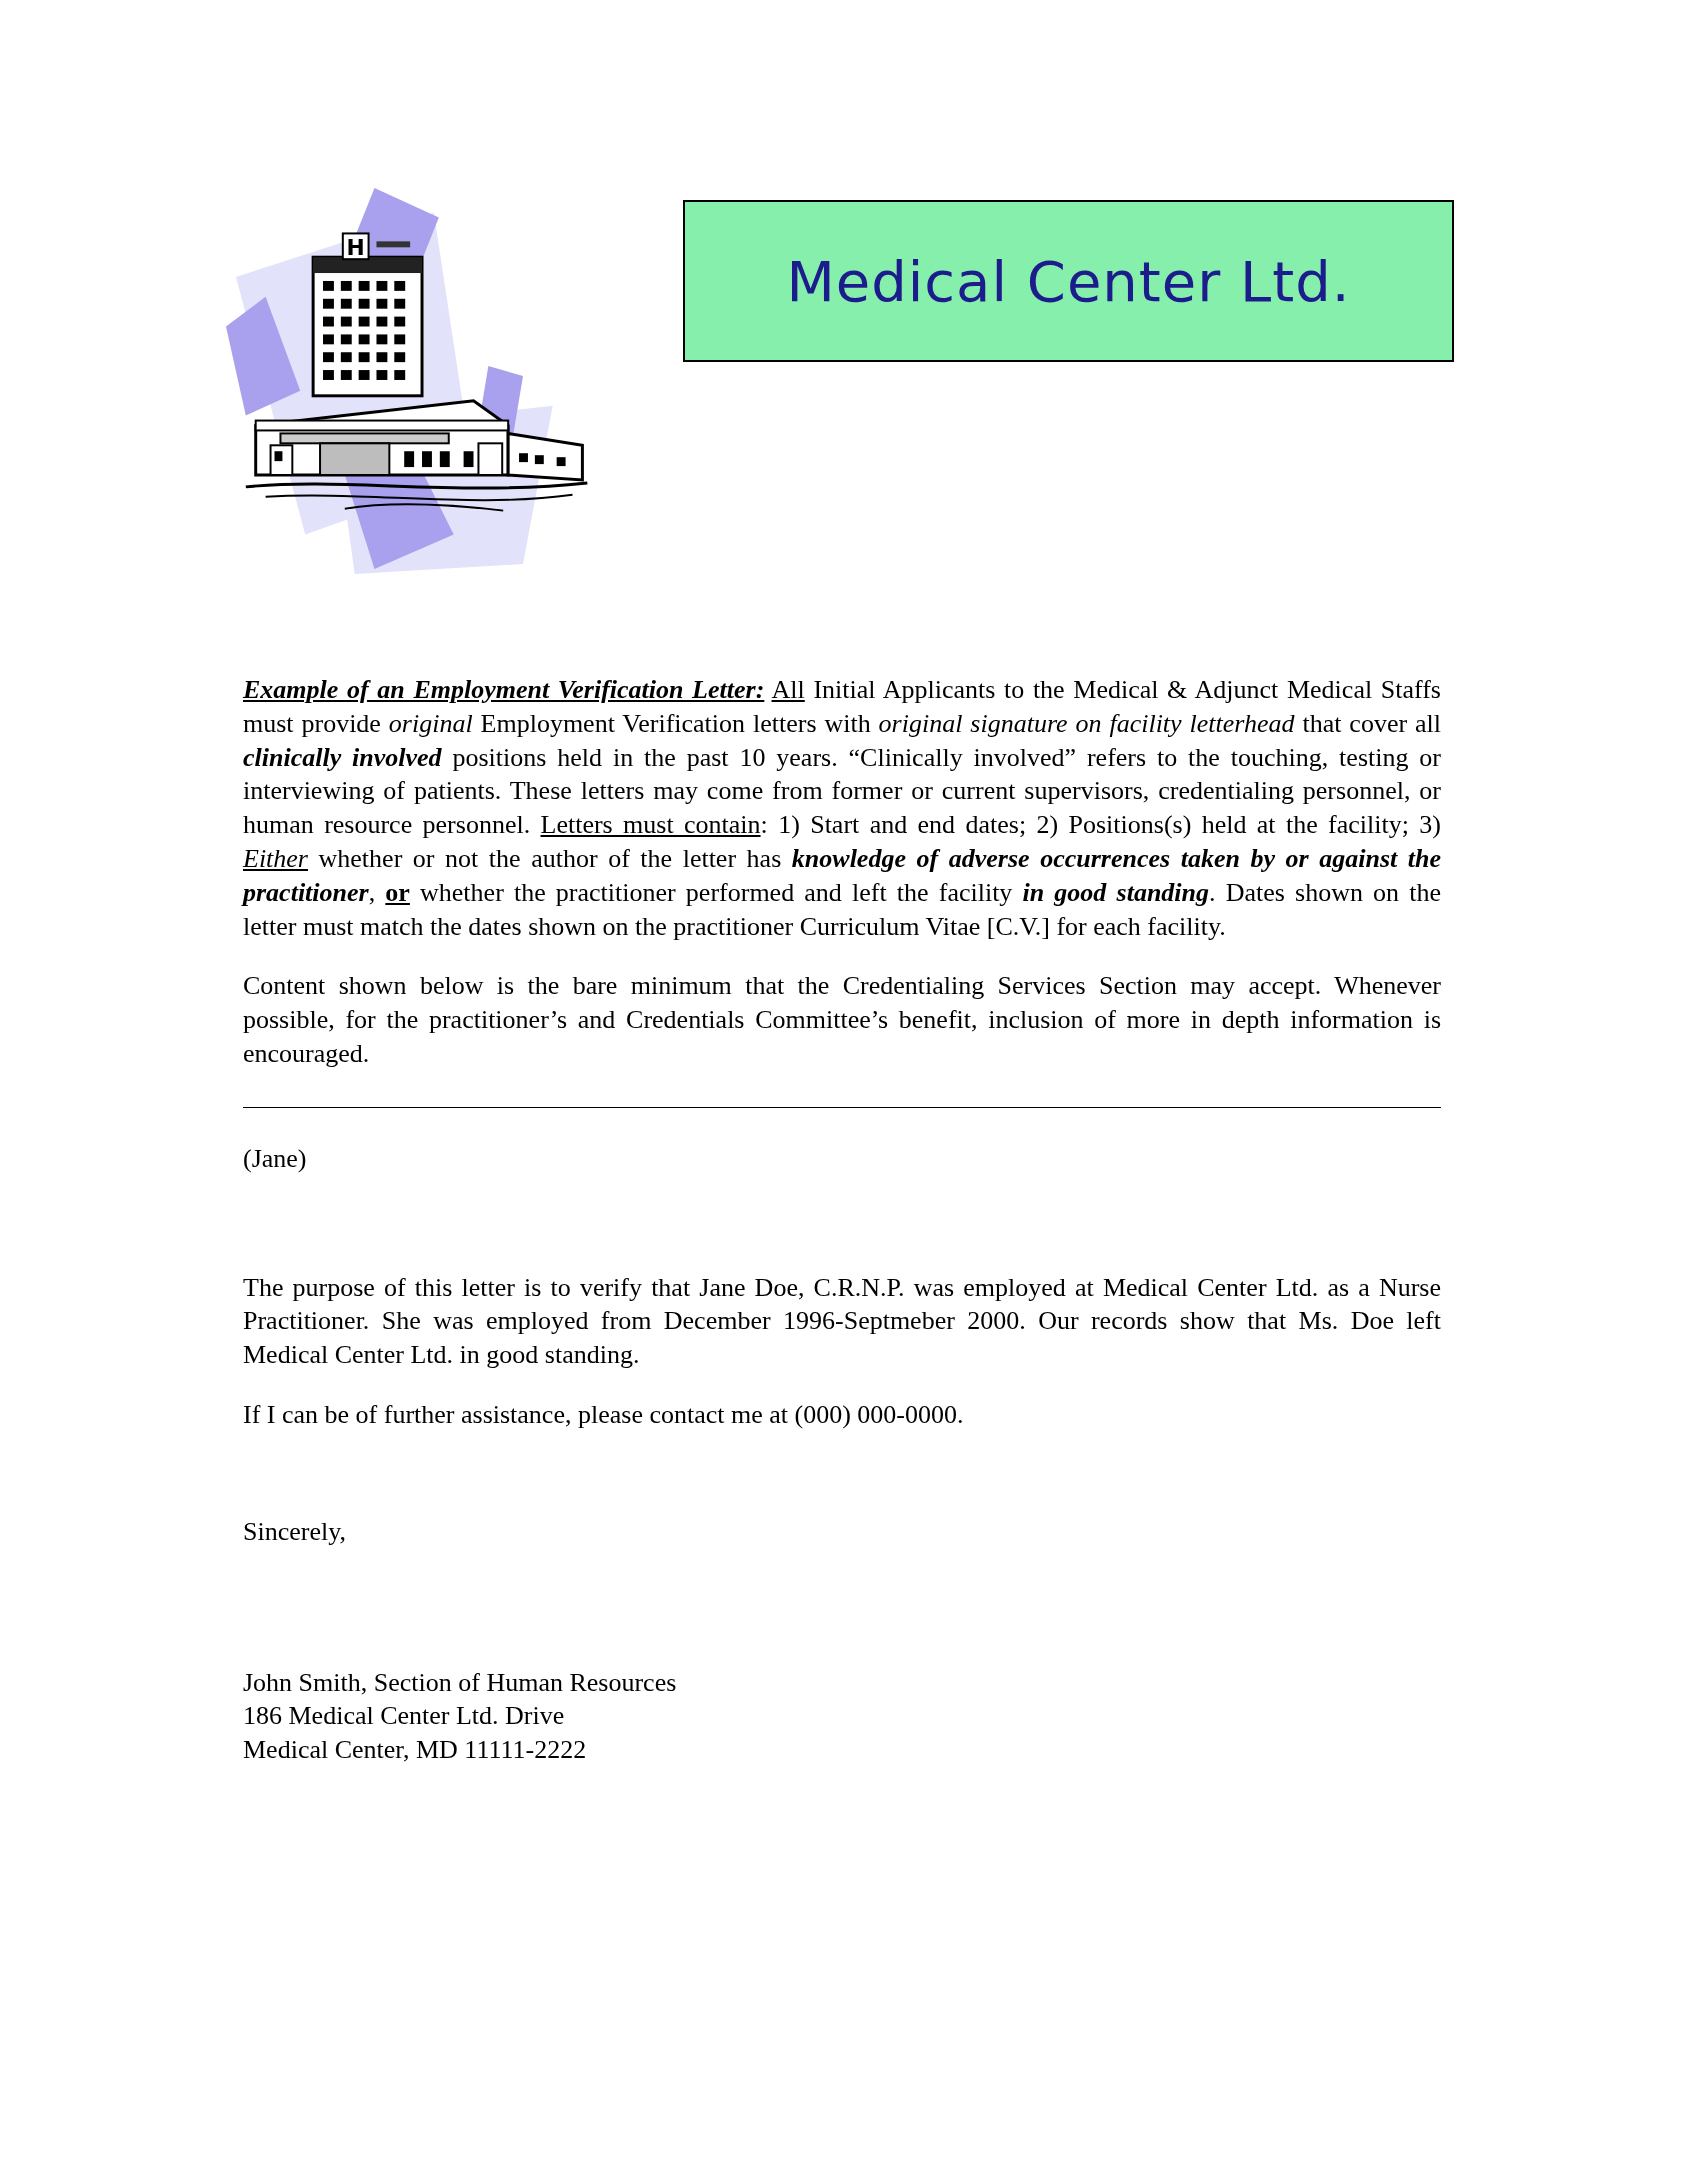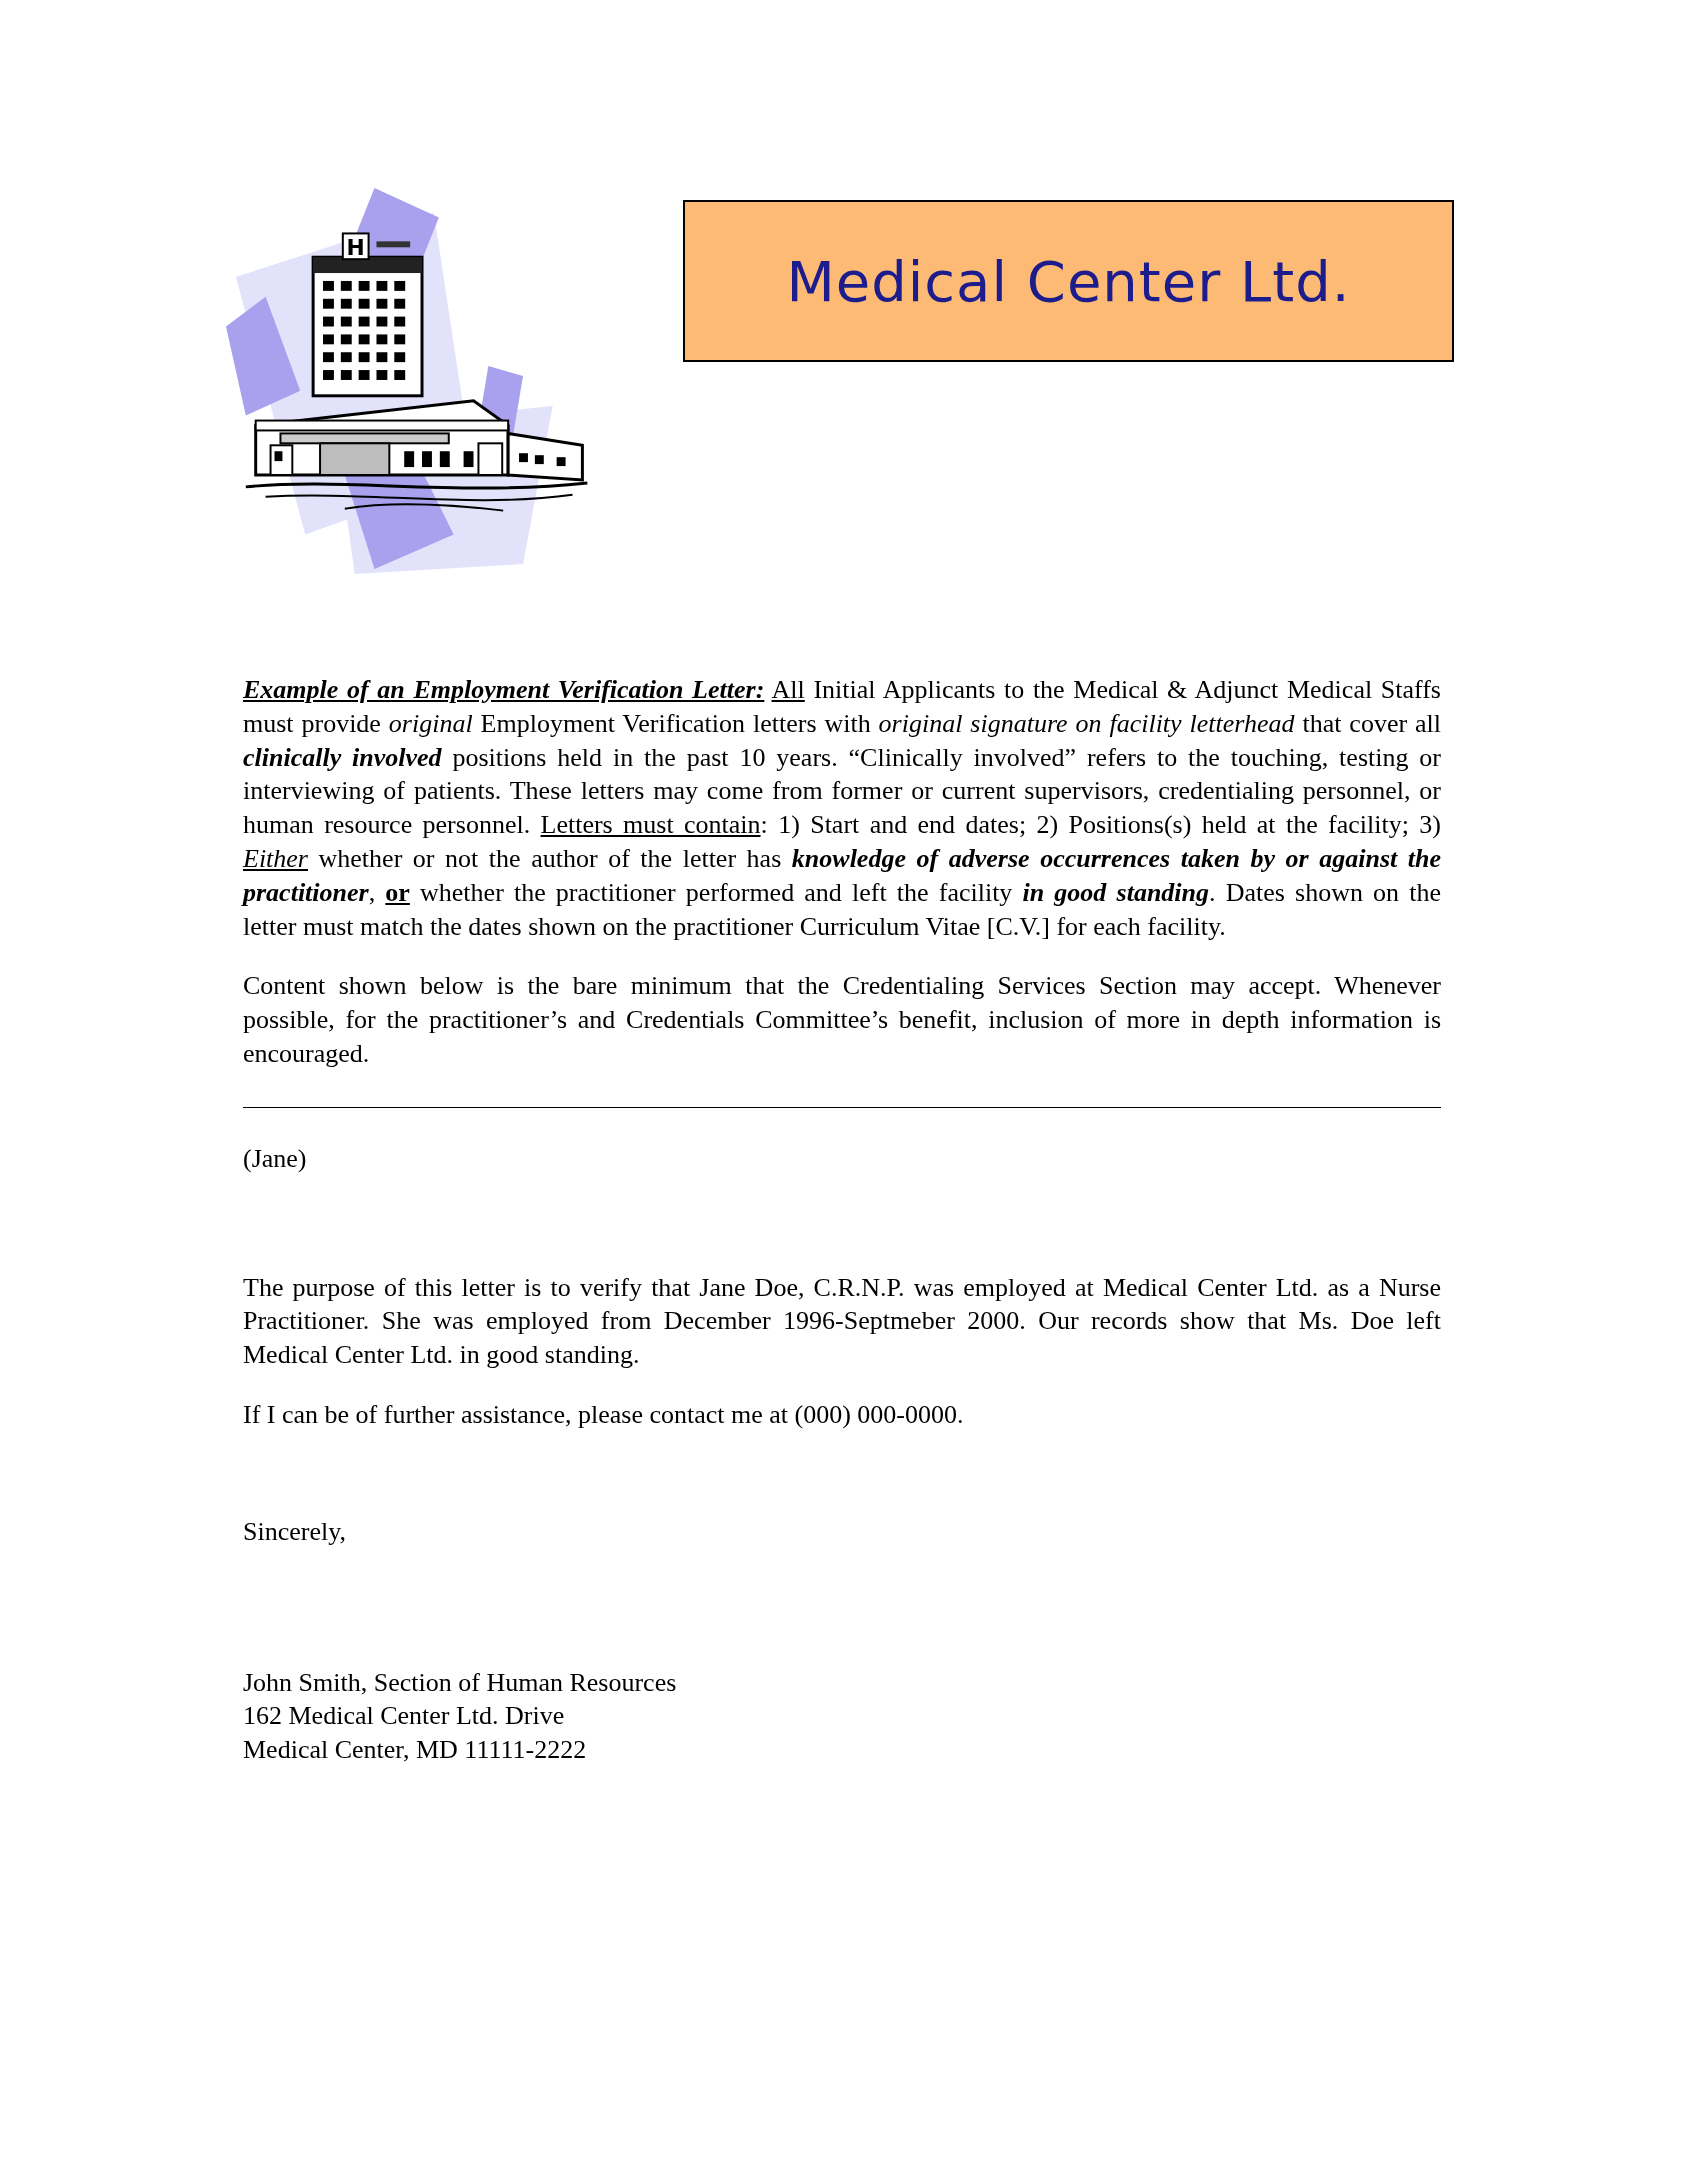--- a/index.html
+++ b/index.html
@@ -44,21 +44,21 @@
     display: block;
   }
 
   .title-box {
     position: absolute;
     left: 683px;
     top: 200px;
     width: 767px;
     height: 158px;
     border: 2px solid #000000;
-    background: #fdba74;
+    background: #86efac;
     display: flex;
     align-items: center;
     justify-content: center;
   }
 
   .title-text {
     font-family: "DejaVu Sans", sans-serif;
     font-size: 56px;
     color: #1c1c8c;
     letter-spacing: 1px;
@@ -222,18 +222,18 @@
 
     <p class="nojustify">If I can be of further assistance, please contact me at (000) 000-0000.</p>
 
     <div class="spacer-sm"></div>
 
     <p class="nojustify">Sincerely,</p>
 
     <div class="spacer-lg"></div>
 
     <div class="block-line">John Smith, Section of Human Resources</div>
-    <div class="block-line">162 Medical Center Ltd. Drive</div>
+    <div class="block-line">186 Medical Center Ltd. Drive</div>
     <div class="block-line">Medical Center, MD 11111-2222</div>
 
   </div>
 </div>
 
 
 </body></html>

